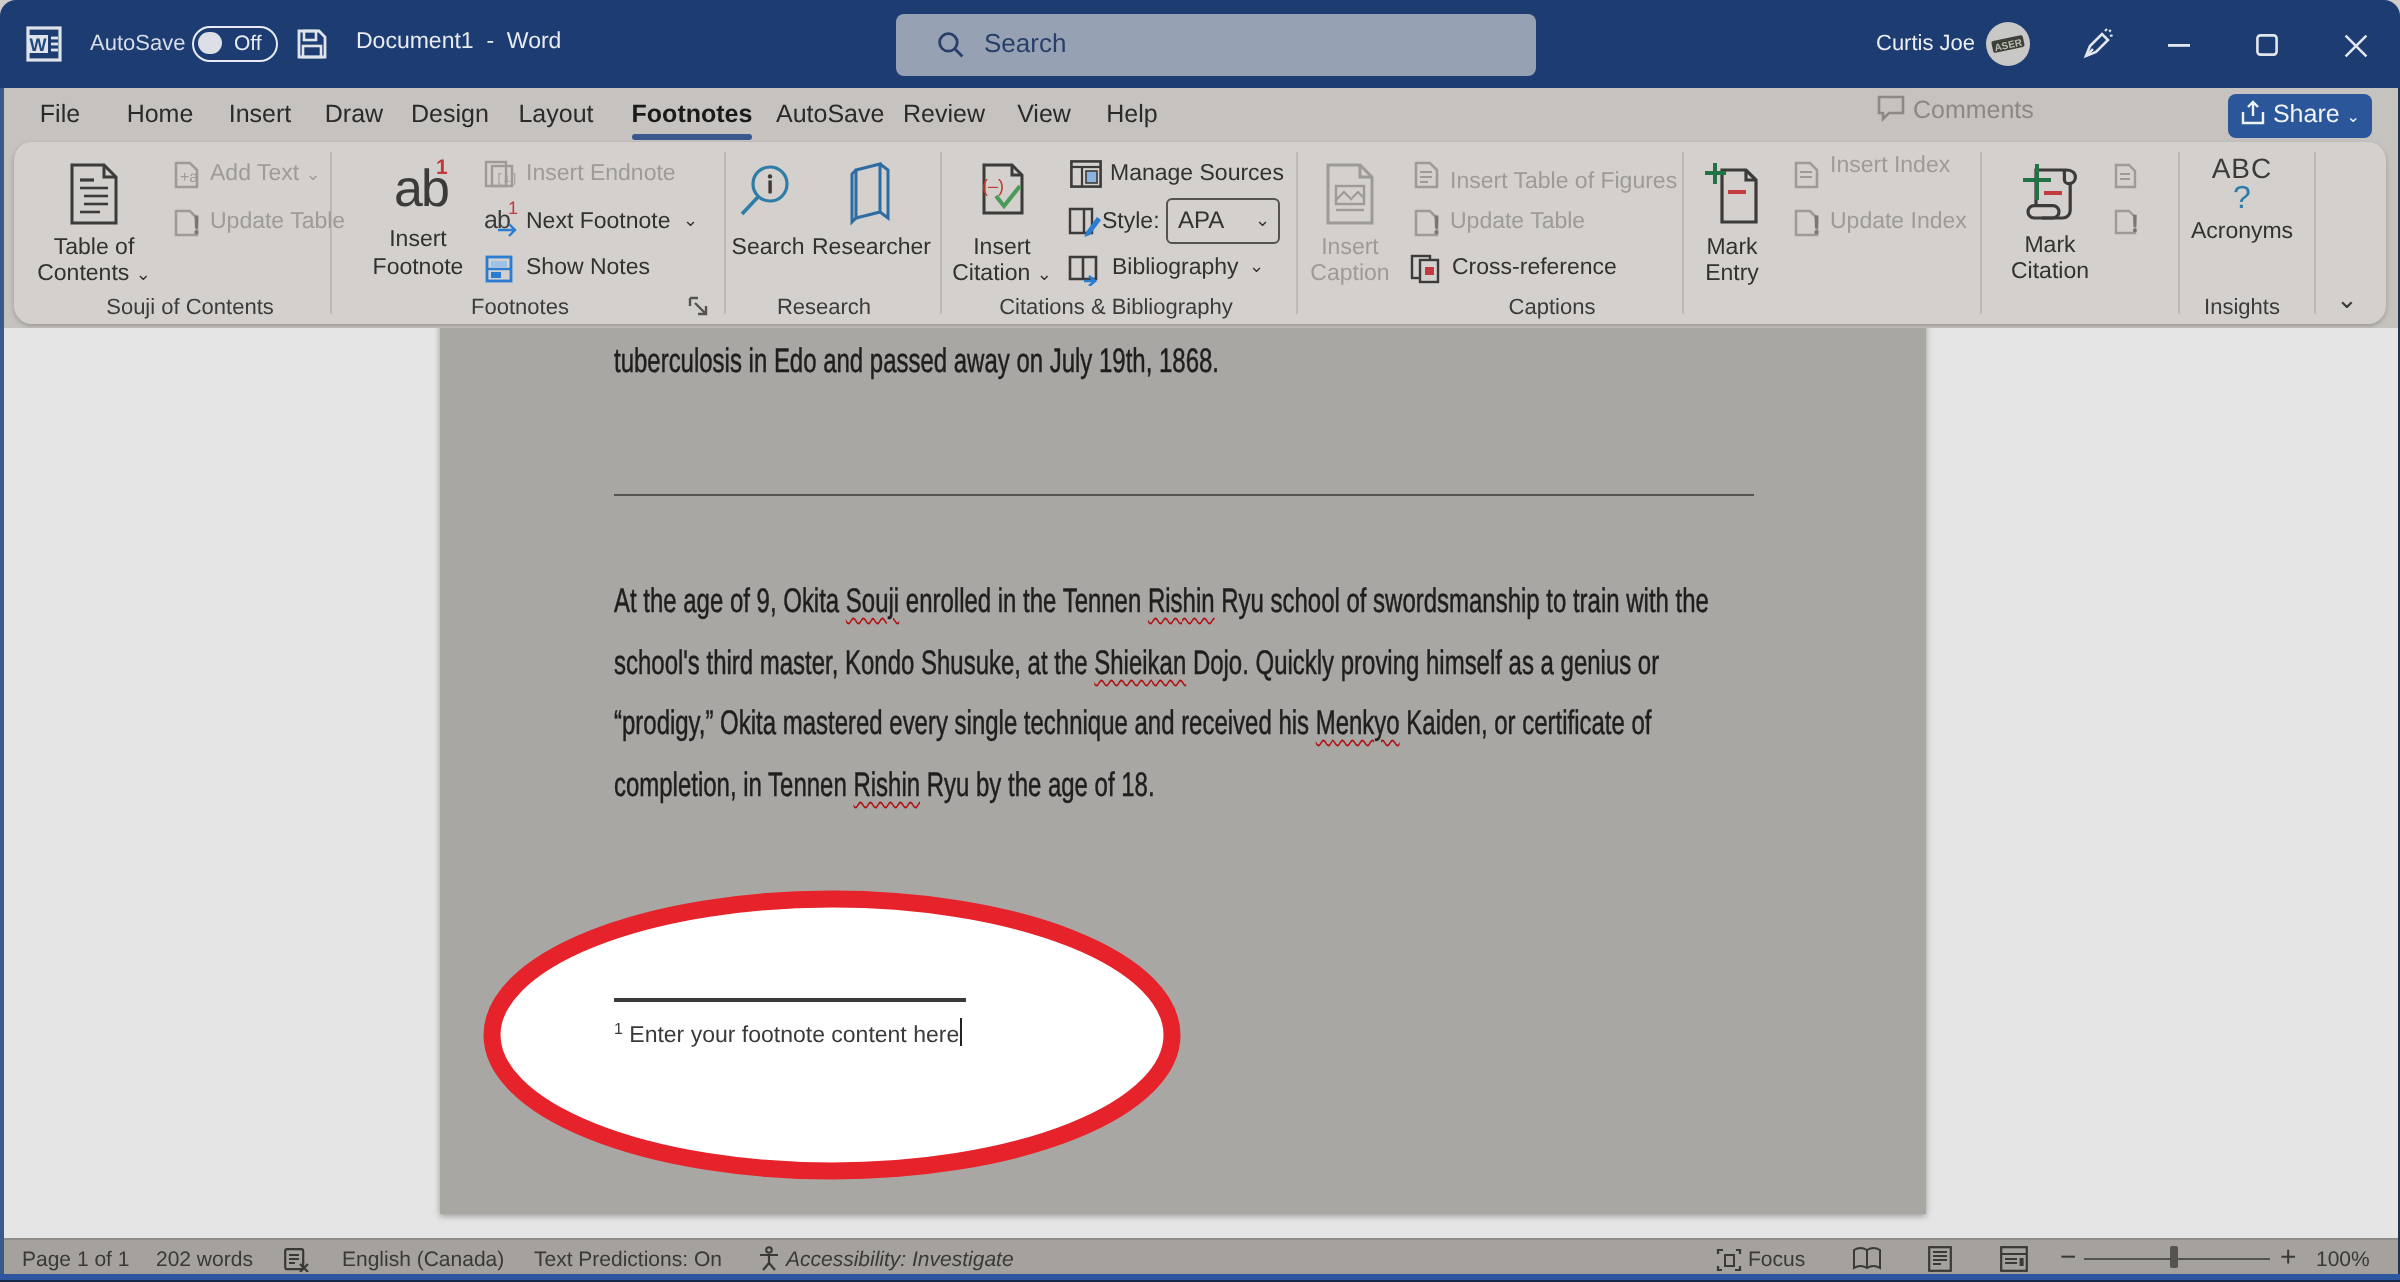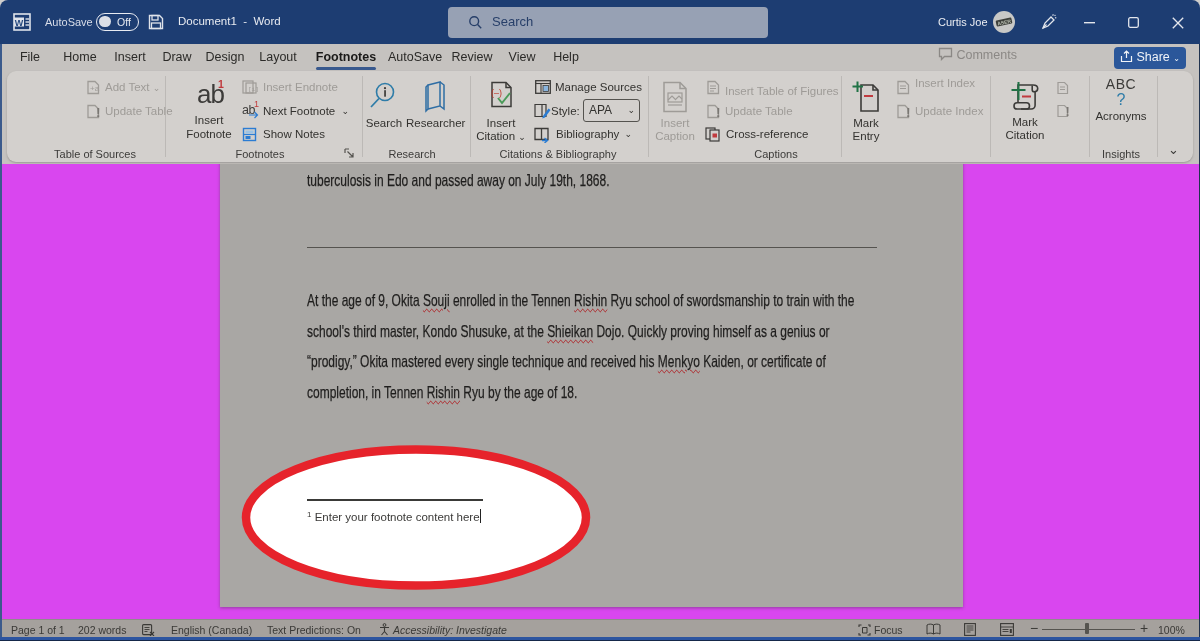--- a/index.html
+++ b/index.html
@@ -1,21 +1,21 @@
 <!DOCTYPE html>
 <html><head>
 <meta charset="utf-8">
 <style>
 * { margin:0; padding:0; box-sizing:border-box; }
 html,body { width:1200px; height:641px; overflow:hidden; font-family:"Liberation Sans", sans-serif; background:#cfcecc; }
 .titlebar { position:absolute; left:0; top:0; width:1200px; height:44px; background:#1d3d72; border-radius:8px 8px 0 0; }
 .tabrow { position:absolute; left:0; top:44px; width:1200px; height:27px; background:#c5c2bf; }
 .ribbon { position:absolute; left:0; top:71px; width:1200px; height:93px; background:#c5c2bf; }
 .ribboncard { position:absolute; left:7px; top:0px; width:1186px; height:91px; background:#d3d0cd; border-radius:9px; box-shadow:0 1px 2px rgba(80,78,75,.35); }
-.docarea { position:absolute; left:0; top:164px; width:1200px; height:455px; background:#d946ef; overflow:hidden; }
+.docarea { position:absolute; left:0; top:164px; width:1200px; height:455px; background:#e5e5e5; overflow:hidden; }
 .page { position:absolute; left:220px; top:-6px; width:743px; height:449px; background:#a9a7a4; box-shadow:0 1px 3px rgba(60,60,60,.45); }
 .statusbar { position:absolute; left:0; top:619px; width:1200px; height:18px; background:#a5a19d; border-top:1px solid #8f8c89; font-size:11px; color:#3a3936; }
 .bottomstrip { position:absolute; left:0; top:637px; width:1200px; height:4px; background:#2d55a0; border-bottom:1.5px solid #15284a; box-sizing:border-box; }
 
 
 .tb { position:absolute; color:#d8dde8; font-size:11px; }
 .toggle { position:absolute; left:96px; top:13px; width:43px; height:18px; border:1.4px solid #e8ebf2; border-radius:9px; }
 .toggle .knob { position:absolute; left:2px; top:1.6px; width:11.5px; height:11.5px; border-radius:50%; background:#dcdfe6; }
 .toggle .lbl { position:absolute; left:20px; top:2px; font-size:10.5px; color:#e8ebf2; }
 .searchbox { position:absolute; left:448px; top:7px; width:320px; height:31px; background:#97a1b4; border-radius:4px; }
@@ -133,29 +133,41 @@
 <div class="ribbon">
   <div class="ribboncard"></div>
   <div class="grp-sep" style="left:165px"></div>
   <div class="grp-sep" style="left:362px"></div>
   <div class="grp-sep" style="left:470px"></div>
   <div class="grp-sep" style="left:648px"></div>
   <div class="grp-sep" style="left:841px"></div>
   <div class="grp-sep" style="left:990px"></div>
   <div class="grp-sep" style="left:1089px"></div>
   <div class="grp-sep" style="left:1157px"></div>
-  <div class="grplabel" style="left:30px;width:130px;">Table of Sources</div>
+  <div class="grplabel" style="left:30px;width:130px;">Souji of Contents</div>
   <div class="grplabel" style="left:200px;width:120px;">Footnotes</div>
   <div class="grplabel" style="left:362px;width:100px;">Research</div>
   <div class="grplabel" style="left:480px;width:156px;">Citations &amp; Bibliography</div>
   <div class="grplabel" style="left:716px;width:120px;">Captions</div>
   <div class="grplabel" style="left:884px;width:120px;margin-top:28px;">Index</div>
   <div class="grplabel" style="left:975px;width:124px;margin-top:39px;">Table of Authorities</div>
   <div class="grplabel" style="left:1089px;width:64px;">Insights</div>
 
+  <div class="bigbtn" style="left:12px;width:70px;">
+    <svg width="30" height="32" viewBox="0 0 30 32" style="margin-top:3px">
+      <path d="M4 1.5 h16 l6 6 v23 h-22 z" fill="none" stroke="#3c3b39" stroke-width="1.5"></path>
+      <path d="M20 1.5 v6 h6" fill="none" stroke="#3c3b39" stroke-width="1.5"></path>
+      <line x1="8" y1="9" x2="15" y2="9" stroke="#3c3b39" stroke-width="1.6"></line>
+      <line x1="8" y1="13" x2="22" y2="13" stroke="#3c3b39" stroke-width="1.3"></line>
+      <line x1="10" y1="17" x2="22" y2="17" stroke="#3c3b39" stroke-width="1.3"></line>
+      <line x1="10" y1="21" x2="22" y2="21" stroke="#3c3b39" stroke-width="1.3"></line>
+      <line x1="8" y1="25" x2="18" y2="25" stroke="#3c3b39" stroke-width="1.3"></line>
+    </svg>
+    <div>Table of<br>Contents <span style="font-size:9px">⌄</span></div>
+  </div>
 
   <svg class="ic gray" style="left:86px;top:9px" width="15" height="15" viewBox="0 0 15 15">
     <path d="M2 1.5 h7 l3.5 3.5 v8.5 h-10.5 z" fill="none" stroke="#9e9b97" stroke-width="1.3"></path>
     <text x="4" y="11" font-size="8" fill="#9e9b97" font-family="Liberation Sans">+a</text>
   </svg>
   <div class="smalltxt gray" style="left:105px;top:9.5px">Add Text <span style="font-size:9px">⌄</span></div>
   <svg class="ic gray" style="left:86px;top:33px" width="15" height="15" viewBox="0 0 15 15">
     <path d="M2 1.5 h7 l3.5 3.5 v8.5 h-10.5 z" fill="none" stroke="#9e9b97" stroke-width="1.3"></path>
     <text x="10" y="13.2" font-size="13.5" font-weight="bold" fill="#7a7773" font-family="Liberation Sans">!</text>
   </svg>

